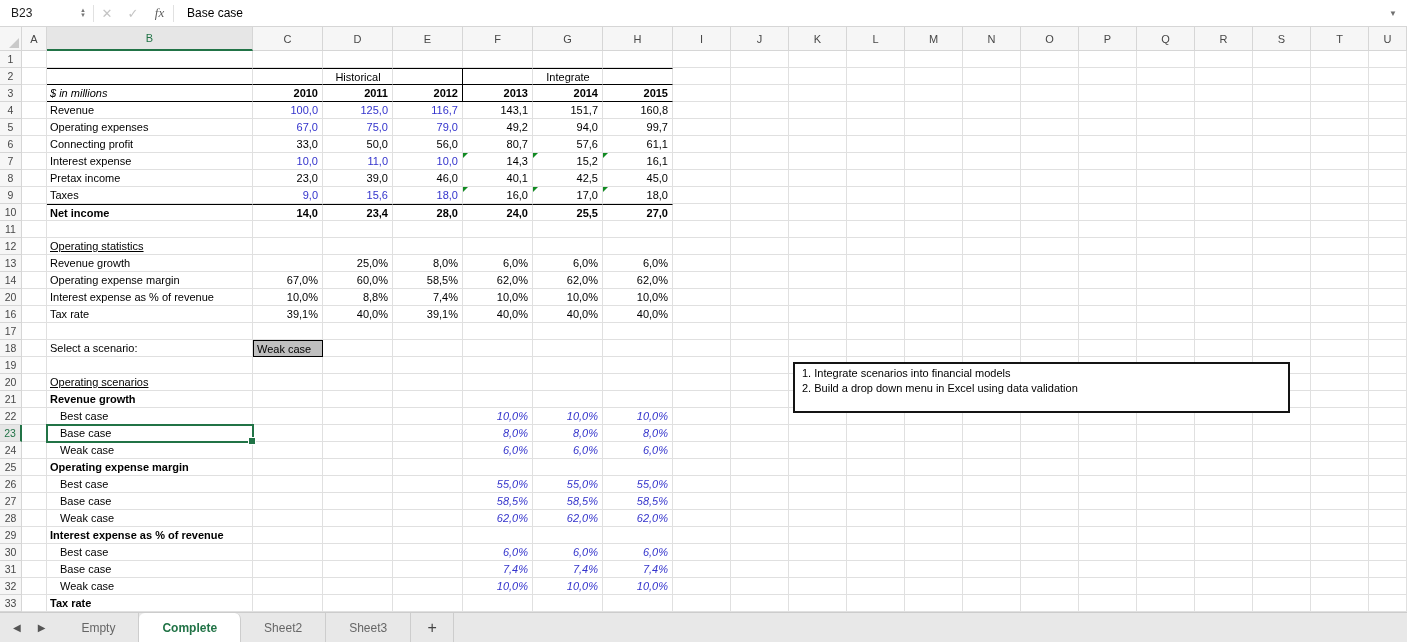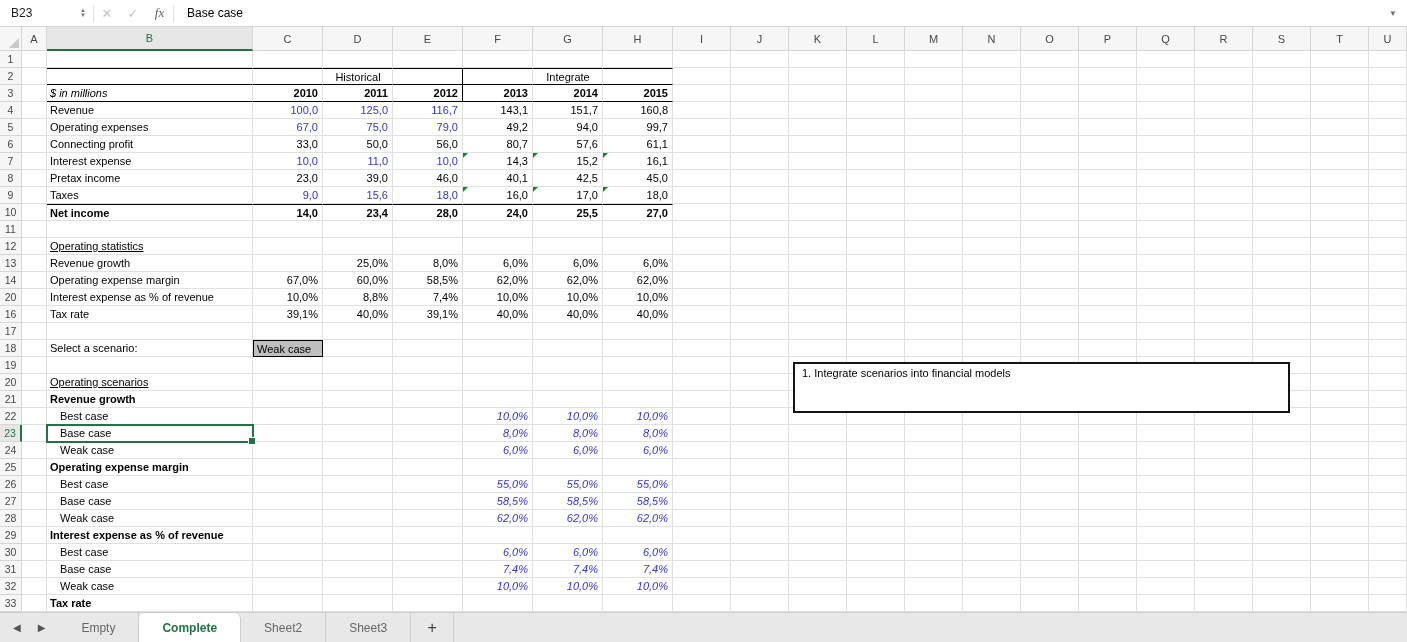--- a/index.html
+++ b/index.html
@@ -850,20 +850,21 @@
       <div class="cell" style="left:1369px;top:568px;width:38px;height:17px"></div>
       <div class="mlabel" style="left:253px;top:41px;width:210px;height:17px">Historical</div>
       <div class="mlabel" style="left:463px;top:41px;width:210px;height:17px">Integrate</div>
       <div class="selbox" style="left:46px;top:397px;width:208px;height:19px">
         <div class="handle"></div>
       </div>
     </div>
 
   <div id="textbox">
     <div>1. Integrate scenarios into financial models</div>
+    <div>2. Build a drop down menu in Excel using data validation</div>
   </div>
 
   <div id="tabbar">
     <div class="navs">
       <span>◀</span>
       <span>▶</span>
     </div>
     <div class="tab">Empty</div>
     <div class="tab active">Complete</div>
     <div class="tab">Sheet2</div>

